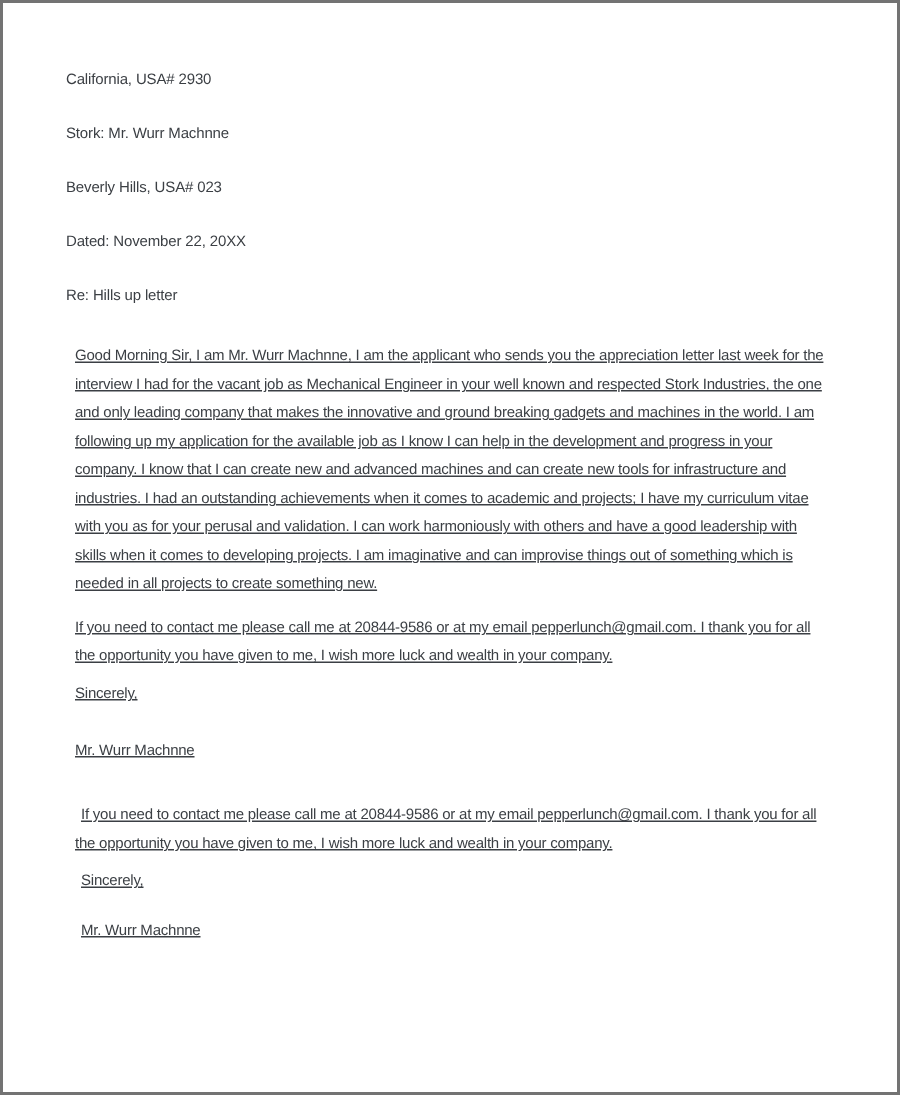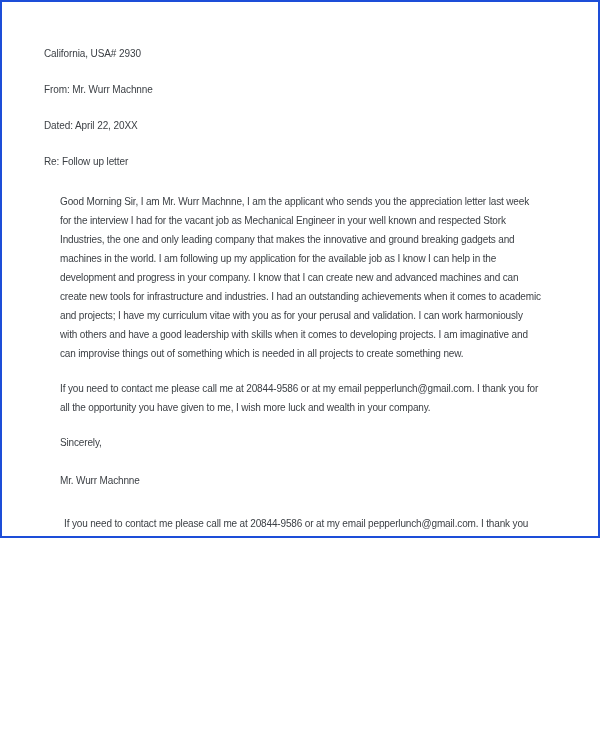--- a/index.html
+++ b/index.html
@@ -3,42 +3,43 @@
 <meta charset="utf-8">
 <style>
   html, body {
     margin: 0;
     padding: 0;
     background: #ffffff;
   }
   .page {
     box-sizing: border-box;
     width: 600px;
-    height: 538px;
+    height: 730px;
     background: #ffffff;
-    border: 2px solid #1d4ed8;
+    border: 2px solid #737373;
     overflow: hidden;
     font-family: "Liberation Sans", sans-serif;
     color: #3b3f44;
   }
   .content {
     padding: 46px 40px 0 42px;
   }
   .hline {
     margin: 0 0 24px 0;
     font-size: 10px;
     line-height: 12px;
     letter-spacing: -0.1px;
   }
   .para {
-    margin: 16px;
+    margin: 6px;
     font-size: 10px;
     line-height: 19px;
     letter-spacing: -0.15px;
     max-width: 520px;
+    text-decoration: underline;
   }
   .body-para {
     margin-top: 12px;
   }
   .closing-para {
     margin-top: 10px;
   }
   .signature {
     margin-top: 19px;
   }
@@ -55,27 +56,28 @@
   }
 </style>
 </head>
 <body>
 
 <div class="page">
   <div class="content">
 
     <p class="hline">California, USA# 2930</p>
 
-    <p class="hline">From: Mr. Wurr Machnne</p>
+    <p class="hline">Stork: Mr. Wurr Machnne</p>
 
 
+    <p class="hline">Beverly Hills, USA# 023</p>
 
-    <p class="hline">Dated: April 22, 20XX</p>
+    <p class="hline">Dated: November 22, 20XX</p>
 
-    <p class="hline">Re: Follow up letter</p>
+    <p class="hline">Re: Hills up letter</p>
 
 
     <p class="para body-para">Good Morning Sir, I am Mr. Wurr Machnne, I am the applicant who sends you the appreciation letter last week for the interview I had for the vacant job as Mechanical Engineer in your well known and respected Stork Industries, the one and only leading company that makes the innovative and ground breaking gadgets and machines in the world. I am following up my application for the available job as I know I can help in the development and progress in your company. I know that I can create new and advanced machines and can create new tools for infrastructure and industries. I had an outstanding achievements when it comes to academic and projects; I have my curriculum vitae with you as for your perusal and validation. I can work harmoniously with others and have a good leadership with skills when it comes to developing projects. I am imaginative and can improvise things out of something which is needed in all projects to create something new.</p>
 
     <p class="para closing-para">If you need to contact me please call me at 20844-9586 or at my email pepperlunch@gmail.com. I thank you for all the opportunity you have given to me, I wish more luck and wealth in your company.</p>
 
     <p class="para">Sincerely,</p>
 
     <p class="para signature">Mr. Wurr Machnne</p>
 

